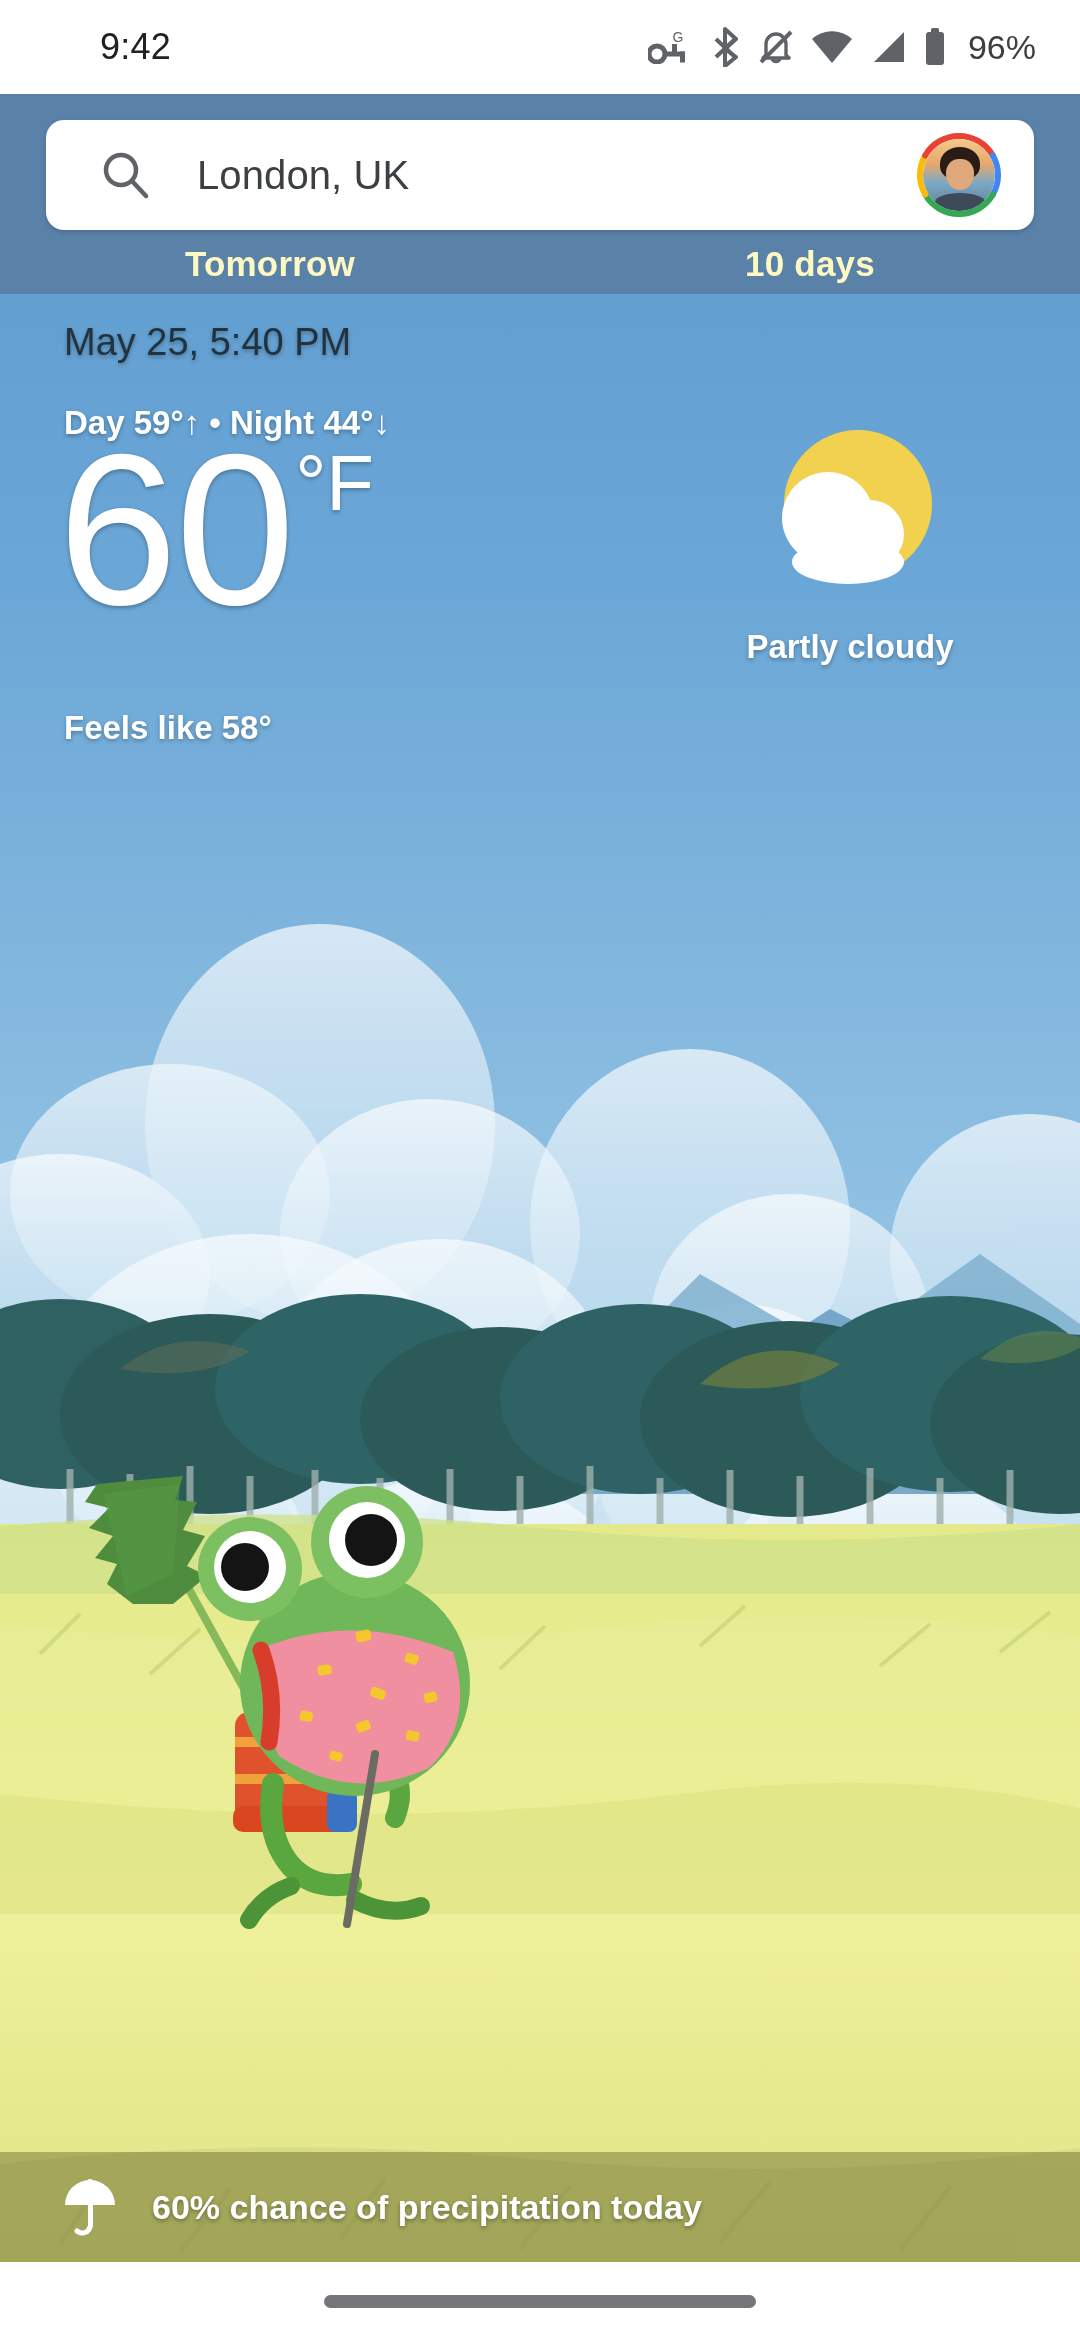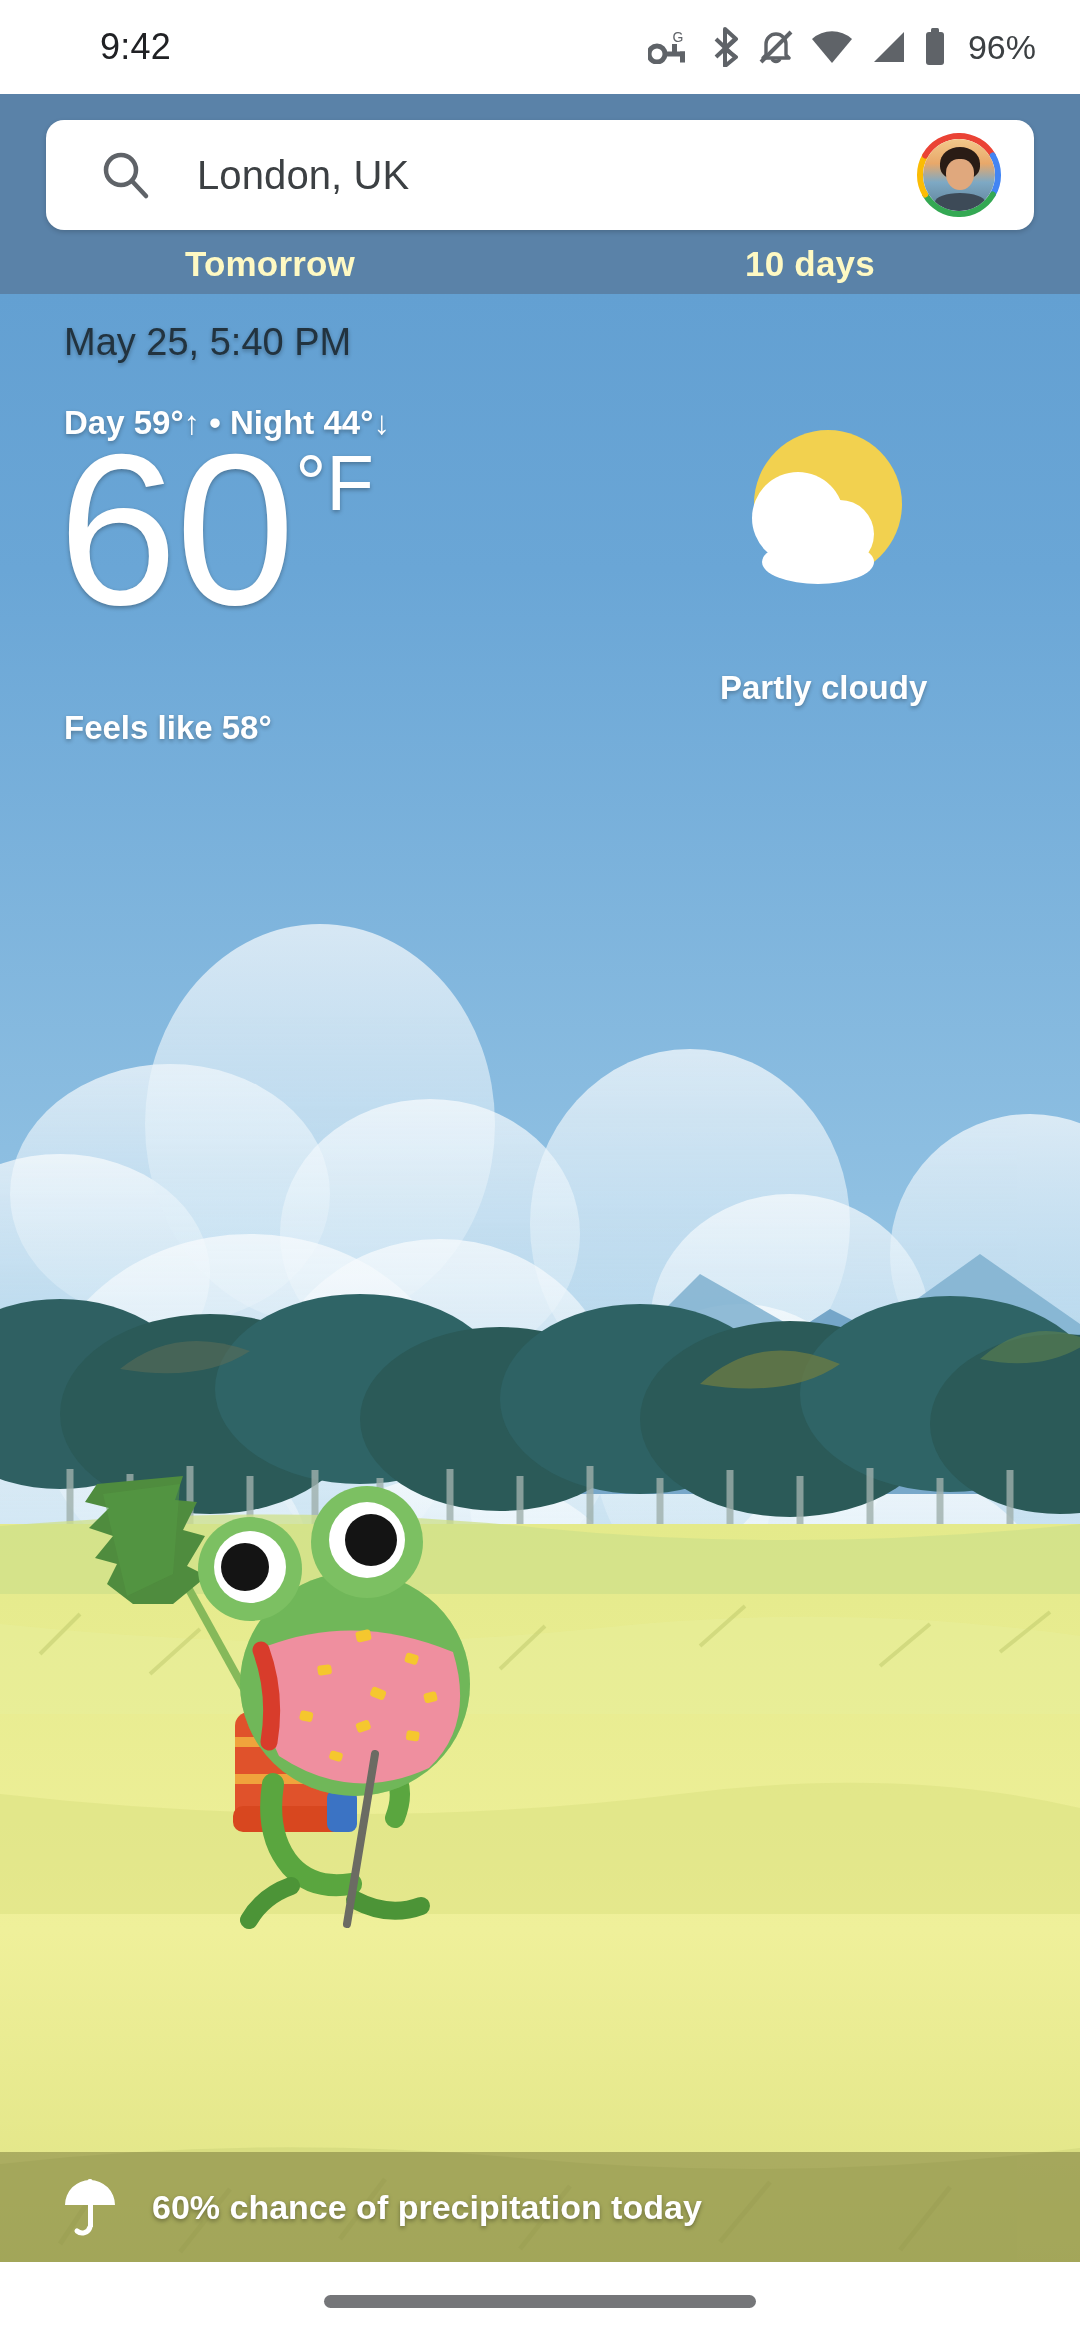--- a/index.html
+++ b/index.html
@@ -167,23 +167,23 @@
     color:#ffffff;
     line-height:1;
     margin-top:22px;
     margin-left:2px;
   }
   #feels-like {
     position:absolute; left:64px; top:415px;
     font-size:33px; font-weight:700; color:#ffffff;
   }
   #condition-block {
-    position:absolute; left:720px; top:120px;
+    position:absolute; left:700px; top:120px;
     width:300px;
-    display:flex; flex-direction:column; align-items:flex-start;gap:41px;
+    display:flex; flex-direction:column; align-items:center;
   }
   #condition-icon { width:200px; height:200px; display:block; }
   #condition-label {
     margin-top:14px;
     font-size:33px; font-weight:700; color:#ffffff;
     text-shadow:0 2px 4px rgba(0,0,0,0.30);
     white-space:nowrap;
   }
 
   

